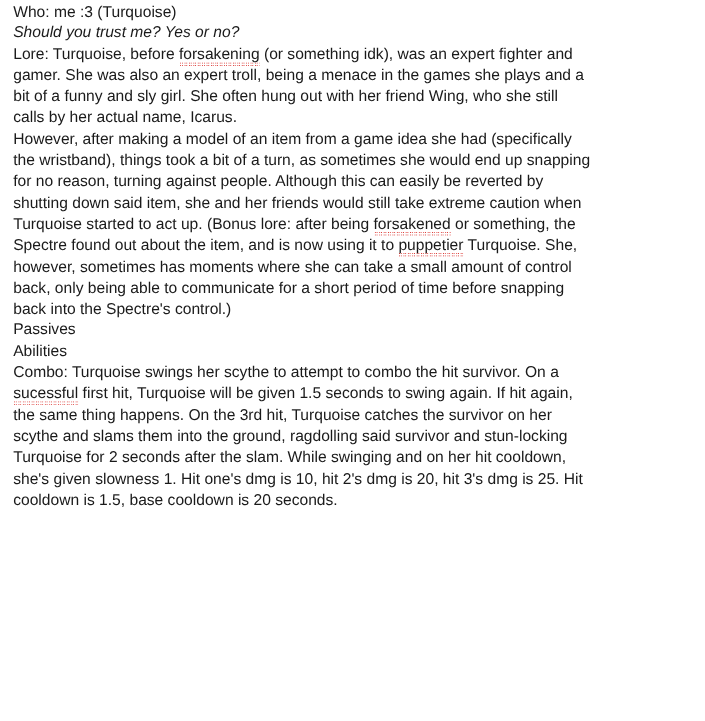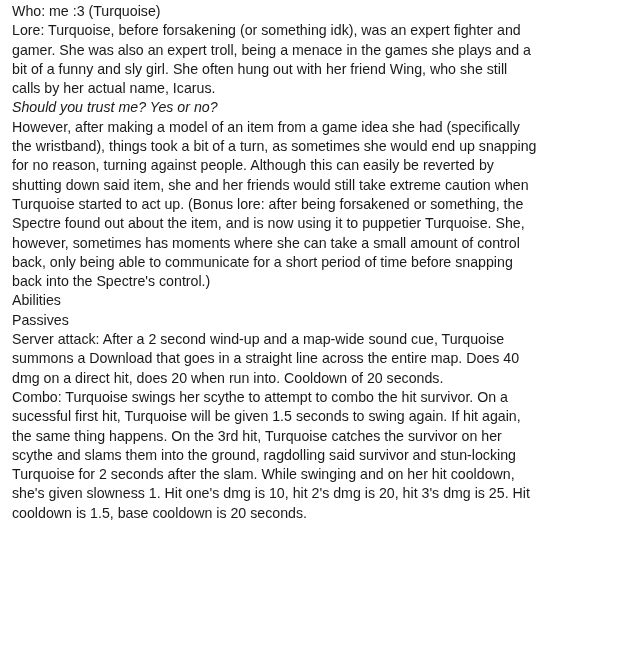--- a/index.html
+++ b/index.html
@@ -43,20 +43,19 @@
     background-repeat: repeat-x;
     background-position: 0 100%;
     padding-bottom: 2px;
   }
 </style>
 </head>
 <body>
 
 <div id="doc">
     <p class="line">Who: me :3 (Turquoise)</p>
+    <p class="line italic">Should you trust me? Yes or no?</p>
     <p class="line"><span>Lore: Turquoise, before </span><span class="sp">forsakening</span><span> (or something idk), was an expert fighter and gamer. She was also an expert troll, being a menace in the games she plays and a bit of a funny and sly girl. She often hung out with her friend Wing, who she still calls by her actual name, Icarus.</span></p>
-    <p class="line italic">Should you trust me? Yes or no?</p>
     <p class="line"><span>However, after making a model of an item from a game idea she had (specifically the wristband), things took a bit of a turn, as sometimes she would end up snapping for no reason, turning against people. Although this can easily be reverted by shutting down said item, she and her friends would still take extreme caution when Turquoise started to act up. (Bonus lore: after being </span><span class="sp">forsakened</span><span> or something, the Spectre found out about the item, and is now using it to </span><span class="sp">puppetier</span><span> Turquoise. She, however, sometimes has moments where she can take a small amount of control back, only being able to communicate for a short period of time before snapping back into the Spectre's control.)</span></p>
+    <p class="line">Passives</p>
     <p class="line">Abilities</p>
-    <p class="line">Passives</p>
-    <p class="line">Server attack: After a 2 second wind-up and a map-wide sound cue, Turquoise summons a Download that goes in a straight line across the entire map. Does 40 dmg on a direct hit, does 20 when run into. Cooldown of 20 seconds.</p>
     <p class="line"><span>Combo: Turquoise swings her scythe to attempt to combo the hit survivor. On a </span><span class="sp">sucessful</span><span> first hit, Turquoise will be given 1.5 seconds to swing again. If hit again, the same thing happens. On the 3rd hit, Turquoise catches the survivor on her scythe and slams them into the ground, ragdolling said survivor and stun-locking Turquoise for 2 seconds after the slam. While swinging and on her hit cooldown, she's given slowness 1. Hit one's dmg is 10, hit 2's dmg is 20, hit 3's dmg is 25. Hit cooldown is 1.5, base cooldown is 20 seconds.</span></p>
   </div>
 
 </body></html>

